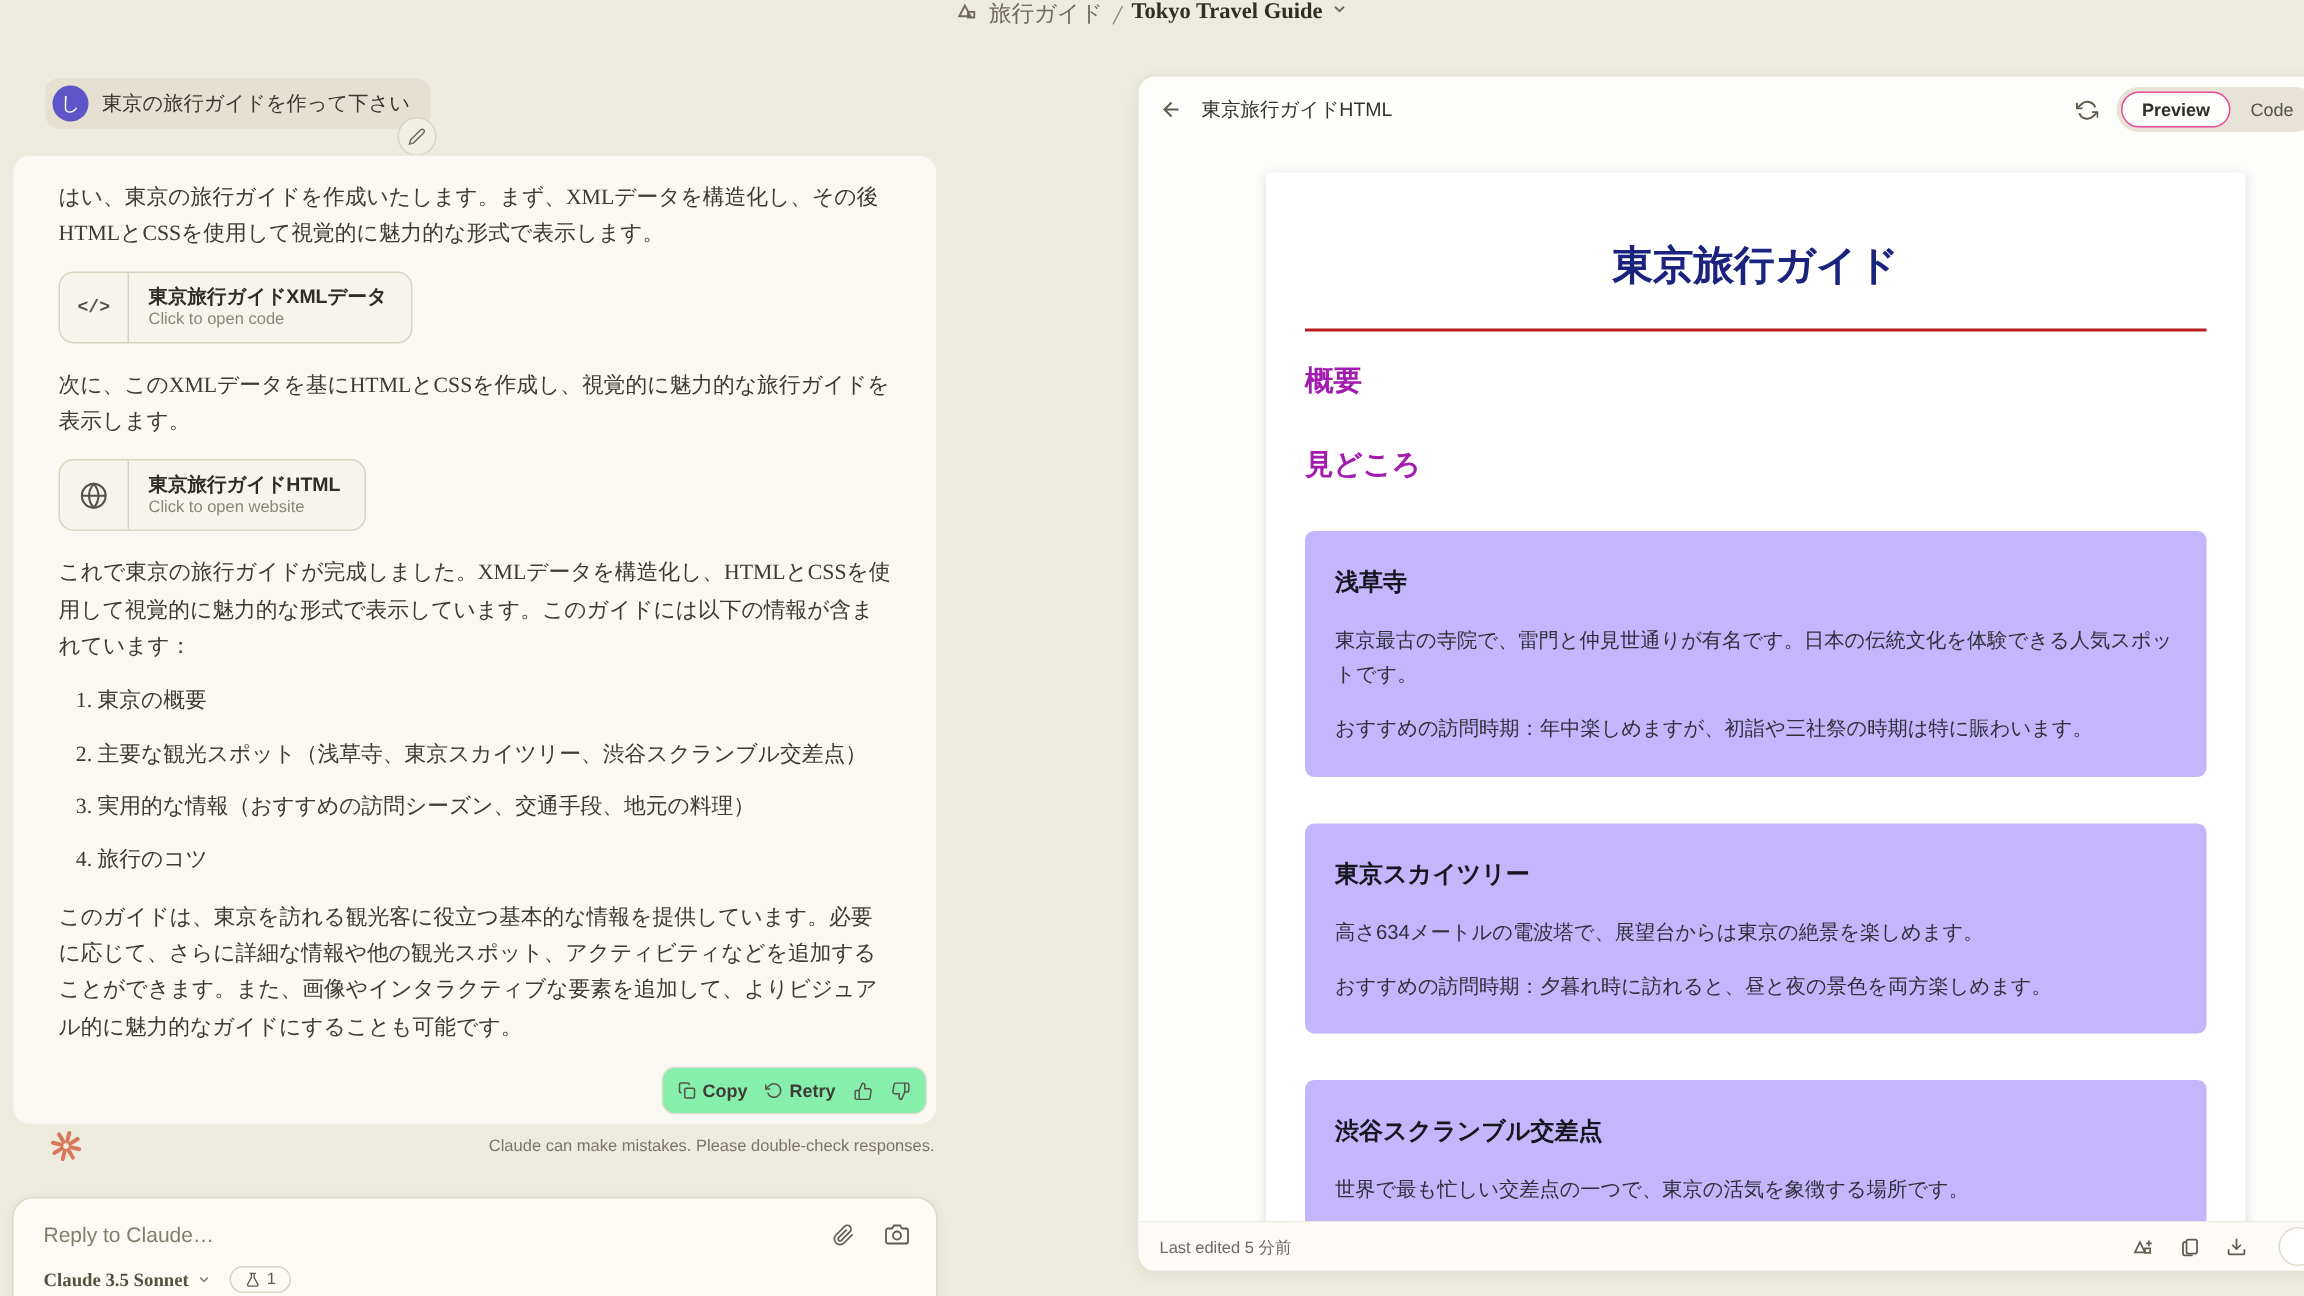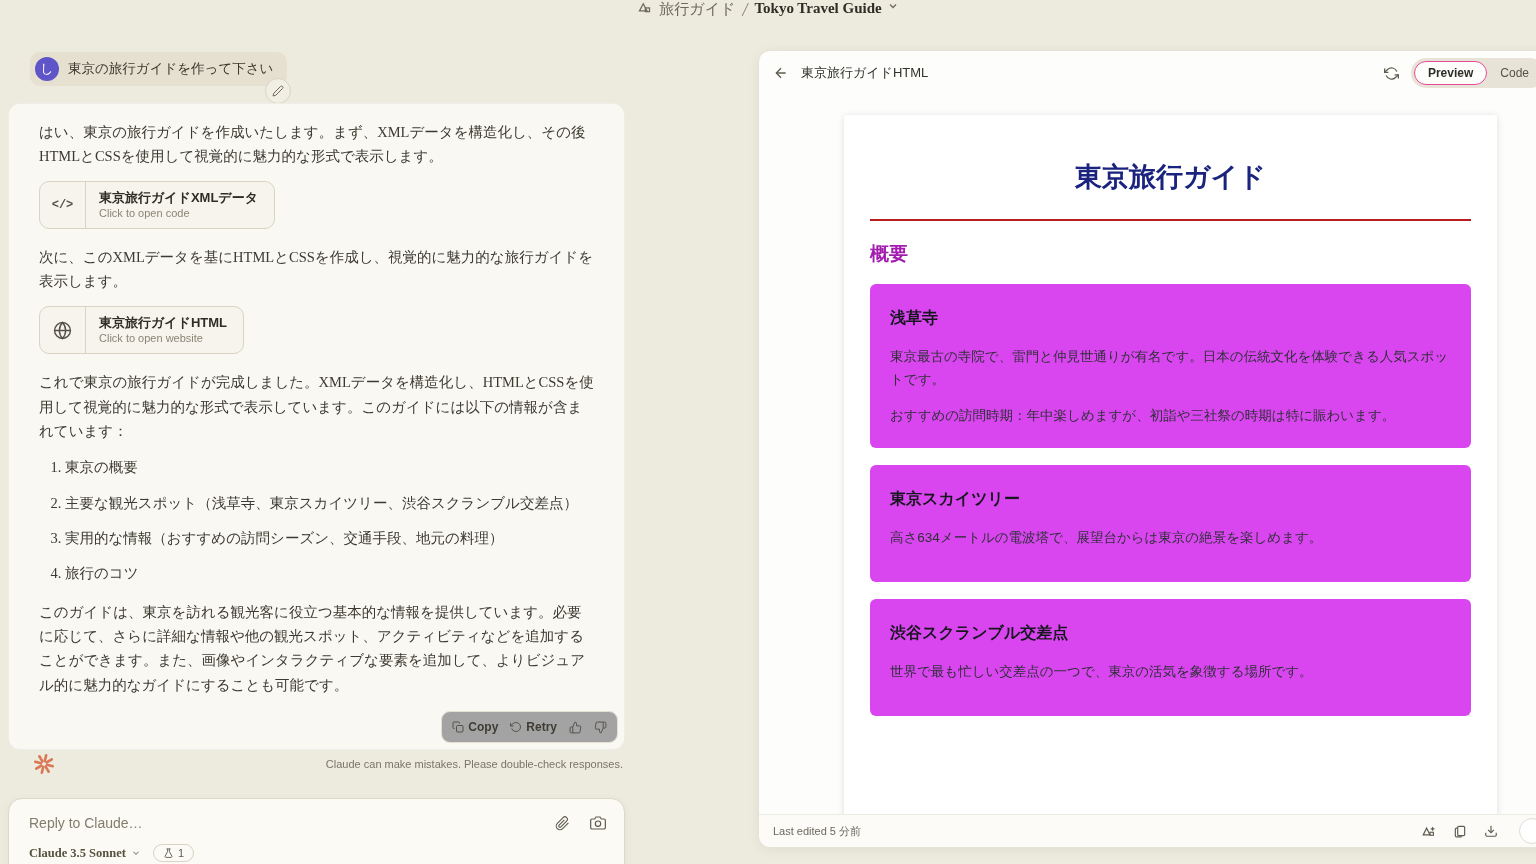--- a/index.html
+++ b/index.html
@@ -69,21 +69,21 @@
     border-right:1px solid #d9d4c2; color:#55514a;
   }
   .chip-icon .code-glyph { font-family:"Liberation Mono","DejaVu Sans Mono",monospace; font-size:12px; font-weight:bold; }
   .chip-text { padding:7px 16px 7px 13px; }
   .chip-title { font-size:13px; font-weight:bold; color:#2f2d26; line-height:1.35; }
   .chip-sub { font-size:11px; color:#8a8576; line-height:1.35; }
 
   .msg-toolbar {
     position:absolute; right:6px; bottom:6px;
     display:flex; align-items:center; gap:12px;
-    background:#a3a3a3; border:1px solid #e3dfd2; border-radius:9px;
+    background:#86efac; border:1px solid #e3dfd2; border-radius:9px;
     padding:5px 10px;
     font-family:"Liberation Sans","DejaVu Sans",sans-serif;
     font-size:12px; font-weight:bold; color:#3f3c33;
   }
   .msg-toolbar .tb-btn { display:flex; align-items:center; gap:4px; cursor:pointer; color:#3f3c33; }
   .msg-toolbar .tb-icon { color:#55514a; }
 
   .below-row {
     display:flex; align-items:center; justify-content:space-between;
     margin-top:2px; padding:0 0 0 24px;
@@ -147,22 +147,22 @@
     padding:44px 26px 20px 26px;
   }
   .pv-title {
     font-size:27px; font-weight:bold; color:#1a237e; text-align:center;
     padding-bottom:24px; border-bottom:2px solid #b91c1c; margin-bottom:14px;
   }
   .pv-h2 { font-size:19px; font-weight:bold; color:#a21caf; margin:20px 0 16px 0; }
   .pv-p { font-size:13.5px; color:#33333b; line-height:1.78; }
   .pv-h2.spots { margin-top:30px; }
   .spot-card {
-    background:#d946ef; border-radius:6px; padding:24px 20px 20px 20px;
-    margin-top:17px;
+    background:#c4b5fd; border-radius:6px; padding:24px 20px 20px 20px;
+    margin-top:31px;
   }
   .spot-name { font-size:16px; font-weight:bold; color:#16161f; margin-bottom:16px; }
   .spot-desc { font-size:13.5px; color:#30303a; line-height:1.72; margin-bottom:13px; }
   .spot-tip { font-size:13.5px; color:#30303a; line-height:1.72; }
   .spot-tip strong { font-weight:normal; }
 
   .panel-footer {
     position:absolute; bottom:0; left:0; right:0; height:33px;
     background:#fcfbf8; border-top:1px solid #eceae1; z-index:3;
     display:flex; align-items:center; padding:0 14px;
@@ -360,30 +360,32 @@
       </div>
     </div>
   </div>
 
   <div class="panel-body">
     <div class="preview-page">
       <div class="pv-title">東京旅行ガイド</div>
 
       <div class="pv-h2">概要</div>
 
+      <div class="pv-h2 spots">見どころ</div>
 
       <div class="spot-card">
         <div class="spot-name">浅草寺</div>
         <p class="spot-desc">東京最古の寺院で、雷門と仲見世通りが有名です。日本の伝統文化を体験できる人気スポットです。</p>
         <p class="spot-tip"><strong>おすすめの訪問時期：</strong><span>年中楽しめますが、初詣や三社祭の時期は特に賑わいます。</span></p>
       </div>
 
       <div class="spot-card">
         <div class="spot-name">東京スカイツリー</div>
         <p class="spot-desc">高さ634メートルの電波塔で、展望台からは東京の絶景を楽しめます。</p>
+        <p class="spot-tip"><strong>おすすめの訪問時期：</strong><span>夕暮れ時に訪れると、昼と夜の景色を両方楽しめます。</span></p>
       </div>
 
       <div class="spot-card">
         <div class="spot-name">渋谷スクランブル交差点</div>
         <p class="spot-desc">世界で最も忙しい交差点の一つで、東京の活気を象徴する場所です。</p>
       </div>
     </div>
   </div>
 
   <div class="panel-footer">

